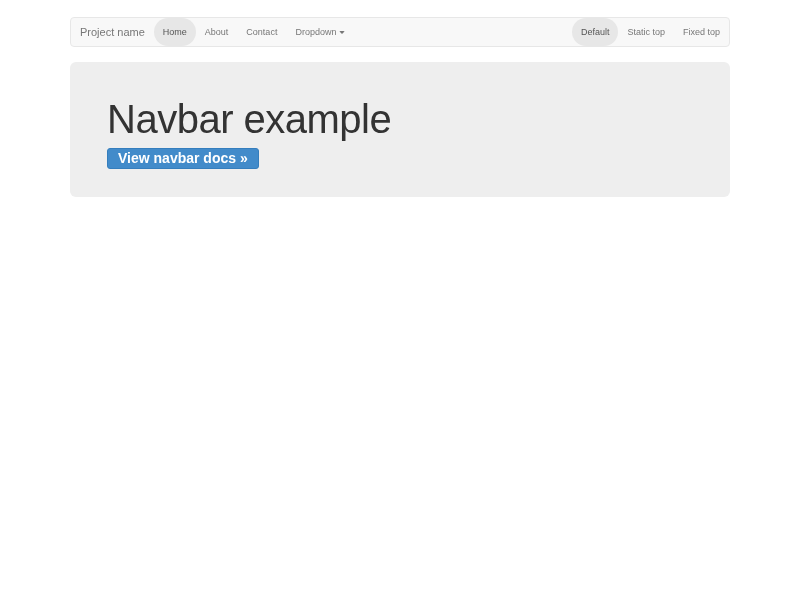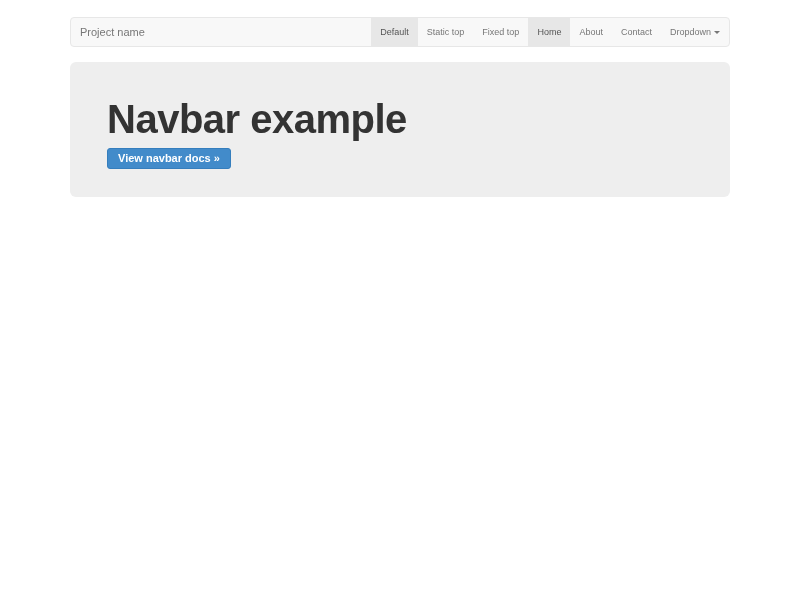--- a/index.html
+++ b/index.html
@@ -1,15 +1,15 @@
 <!DOCTYPE html>
 <html><head>
 <meta charset="utf-8">
 <style>
-  * { box-sizing: border-box; }
+  * { box-sizing: border-box; border-radius: 17px; }
   html, body {
     margin: 0;
     padding: 0;
     background: #ffffff;
     font-family: "Liberation Sans", sans-serif;
     width: 800px;
     height: 600px;
     overflow: hidden;
   }
   .page-container {
@@ -71,65 +71,65 @@
   .jumbotron {
     margin-top: 15px;
     background: #eeeeee;
     border-radius: 6px;
     padding: 28px 37px;
   }
   .jumbotron-title {
     margin: 8px 0 8px 0;
     font-size: 40px;
     line-height: 1.05;
-    font-weight: 700;
+    font-weight: 400;
     color: #333333;
     letter-spacing: -0.5px;
   }
   .jumbotron-description {
     margin: 0 0 8px 0;
     font-size: 12.5px;
     line-height: 1.5;
     color: #555555;
     width: 588px;
   }
   .btn-primary {
     display: inline-block;
     background: #428bca;
     border: 1px solid #357ebd;
     color: #ffffff;
-    font-size: 11px;
+    font-size: 14px;
     font-weight: bold;
     line-height: 19px;
     padding: 0 10px;
     border-radius: 3px;
     text-decoration: none;
     cursor: pointer;
     white-space: nowrap;
   }
 </style>
 </head>
 <body>
 
 <div class="page-container">
 
   <nav class="navbar">
     <a class="navbar-brand">Project name</a>
 
-    <div class="nav nav-right">
-      <a class="nav-link active">Default</a>
-      <a class="nav-link">Static top</a>
-      <a class="nav-link">Fixed top</a>
-    </div>
-
     <div class="nav">
       <a class="nav-link active">Home</a>
       <a class="nav-link">About</a>
       <a class="nav-link">Contact</a>
       <a class="nav-link"><span>Dropdown</span><span class="caret"></span></a>
+    </div>
+
+    <div class="nav nav-right">
+      <a class="nav-link active">Default</a>
+      <a class="nav-link">Static top</a>
+      <a class="nav-link">Fixed top</a>
     </div>
   </nav>
 
   <div class="jumbotron">
     <h1 class="jumbotron-title">Navbar example</h1>
     <a class="btn-primary">View navbar docs »</a>
   </div>
 
 </div>
 

